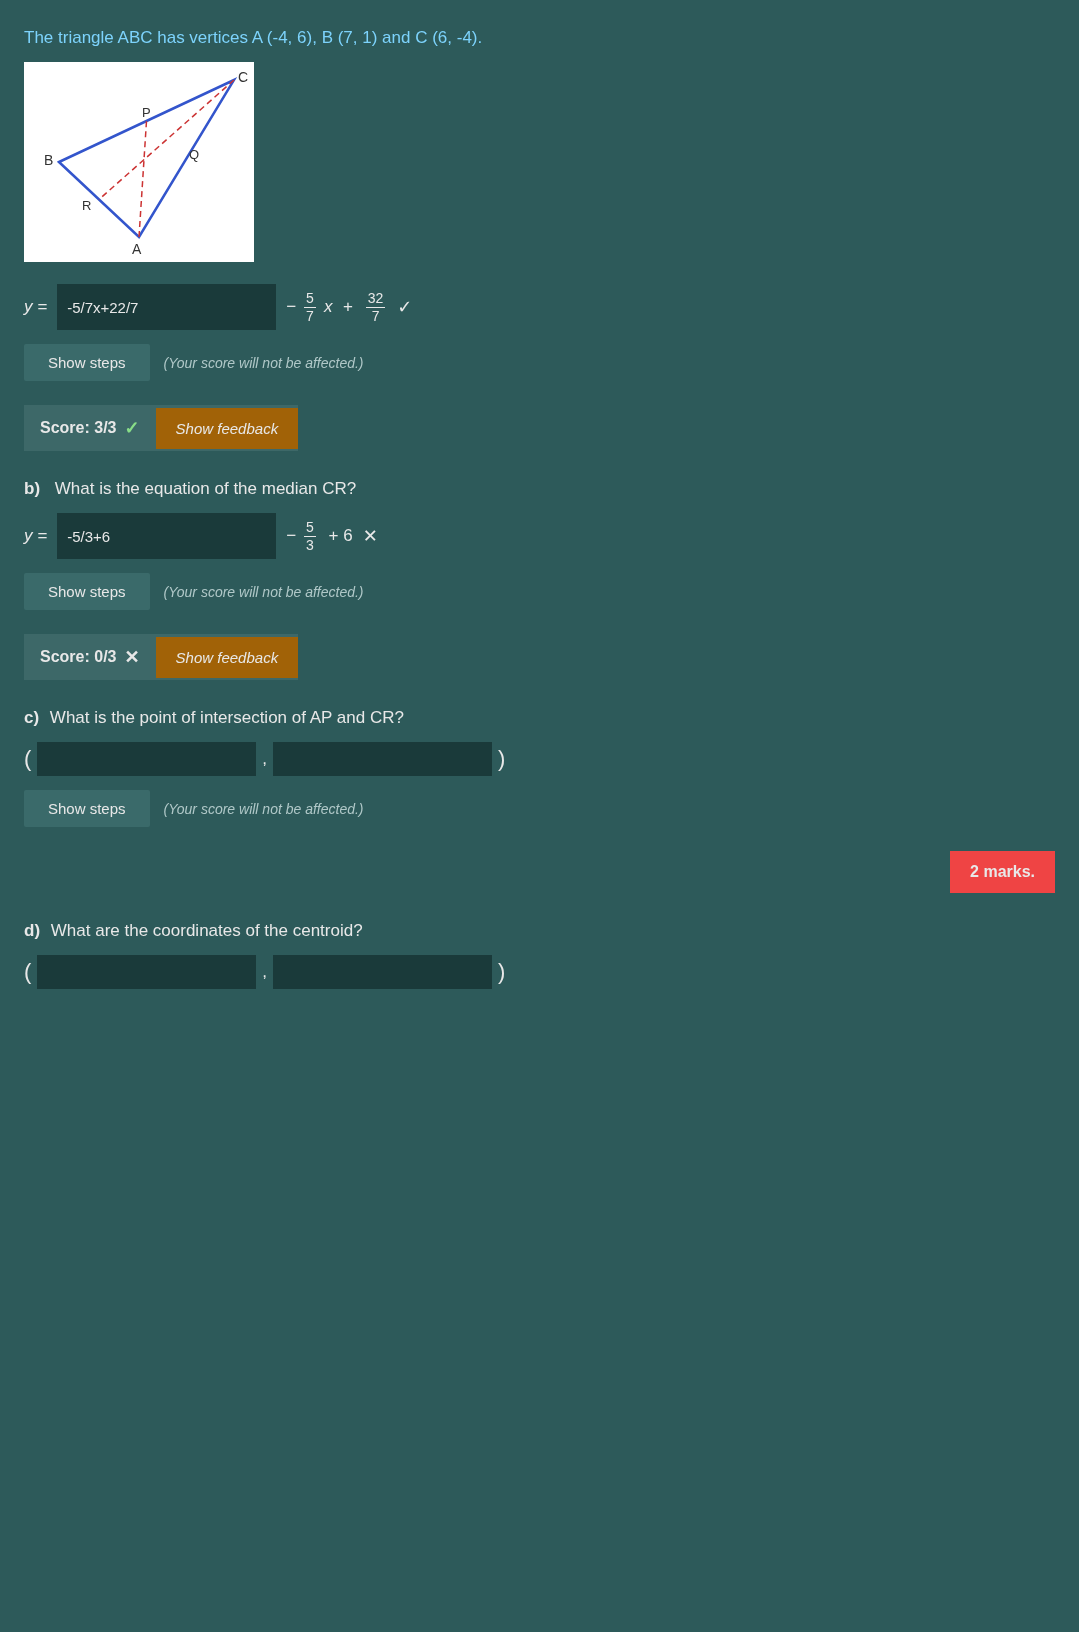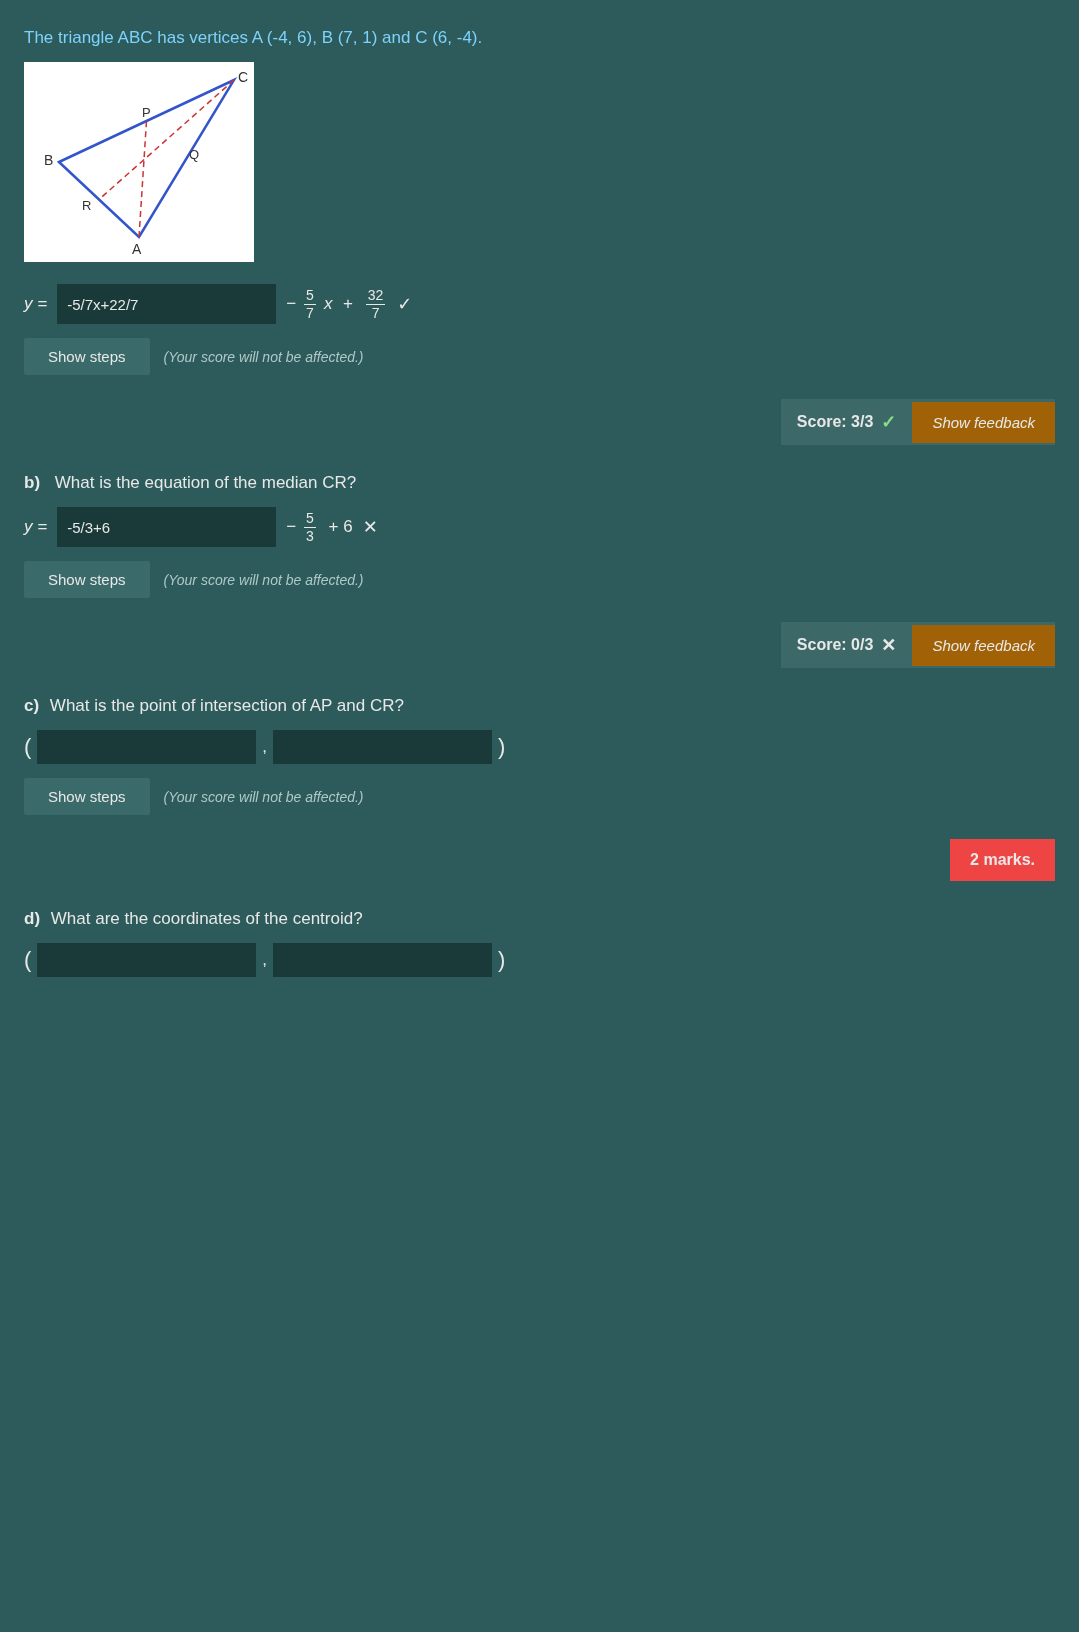--- a/index.html
+++ b/index.html
@@ -49,21 +49,21 @@
       color: #e8e8e8;
     }
 
     .answer-input {
       background-color: #1a3a3a;
       color: #e8e8e8;
       border: none;
       padding: 6px 10px;
       font-size: 15px;
       min-width: 130px;
-      height: 40px;
+      height: 46px;
     }
 
     .answer-input-short {
       background-color: #1a3a3a;
       color: #e8e8e8;
       border: none;
       padding: 6px 10px;
       font-size: 15px;
       min-width: 110px;
       height: 34px;
@@ -122,21 +122,20 @@
       color: #e8e8e8;
       border: none;
       padding: 10px 24px;
       font-size: 15px;
       cursor: pointer;
       border-radius: 2px;
     }
 
     .score-row {
       display: flex;
-      justify-content: flex-end;
       align-items: center;
       margin-bottom: 28px;
     }
 
     .score-box {
       background-color: #3d6868;
       display: flex;
       align-items: center;
       gap: 0;
     }

